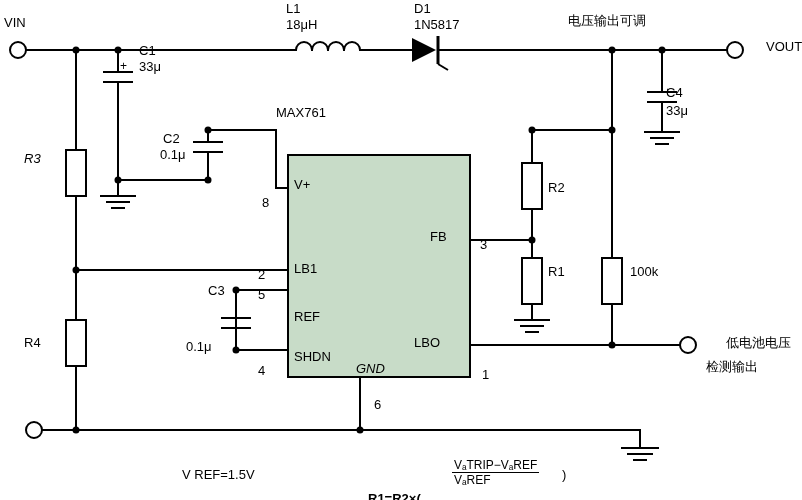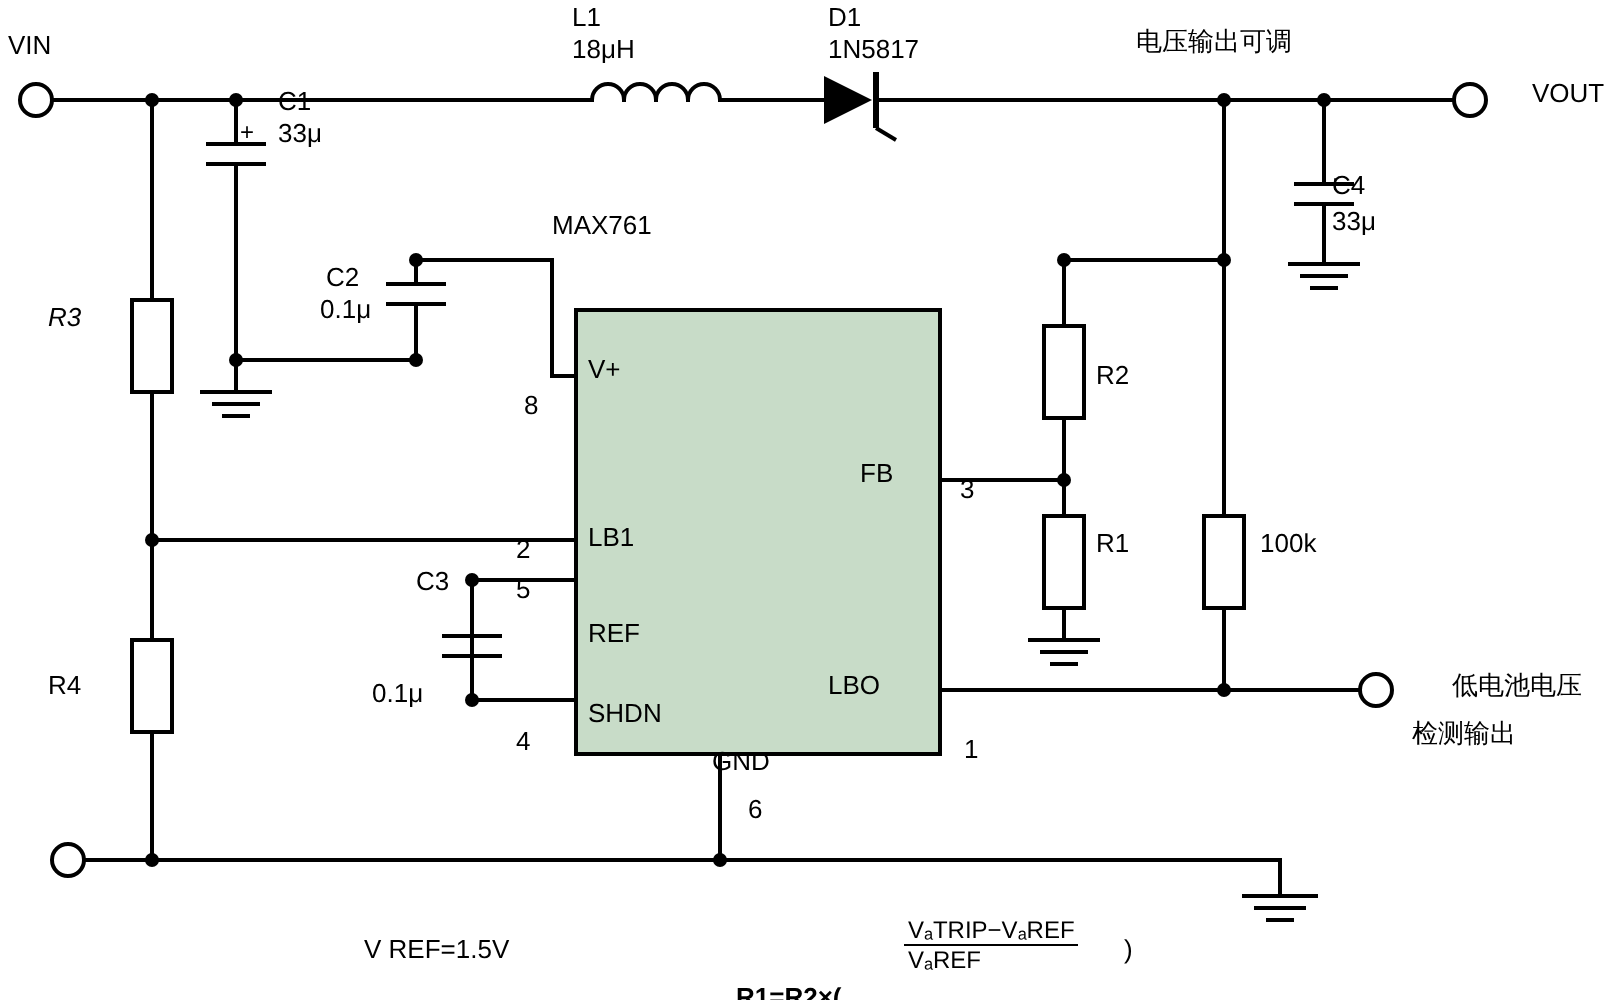--- a/index.html
+++ b/index.html
@@ -180,21 +180,21 @@
   <div class="lbl" style="left:630px;top:265px;">100k</div>
 
   <div class="lbl ic" style="left:276px;top:106px;">MAX761</div>
 
   <div class="lbl" style="left:294px;top:178px;">V+</div>
   <div class="lbl" style="left:294px;top:262px;text-align:center;">LB1</div>
   <div class="lbl" style="left:294px;top:310px;">REF</div>
   <div class="lbl" style="left:294px;top:350px;">SHDN</div>
   <div class="lbl" style="left:430px;top:230px;">FB</div>
   <div class="lbl" style="left:414px;top:336px;">LBO</div>
-  <div class="lbl" style="left:356px;top:374px;">GND</div>
+  <div class="lbl" style="left:356px;top:362px;font-style:italic;">GND</div>
 
   <div class="lbl" style="left:262px;top:196px;">8</div>
   <div class="lbl" style="left:258px;top:268px;">2</div>
   <div class="lbl" style="left:258px;top:288px;">5</div>
   <div class="lbl" style="left:258px;top:364px;">4</div>
   <div class="lbl" style="left:480px;top:238px;">3</div>
   <div class="lbl" style="left:482px;top:368px;">1</div>
   <div class="lbl" style="left:374px;top:398px;">6</div>
 
   <div class="lbl" style="left:706px;top:336px;margin-left:20px;">低电池电压</div>

